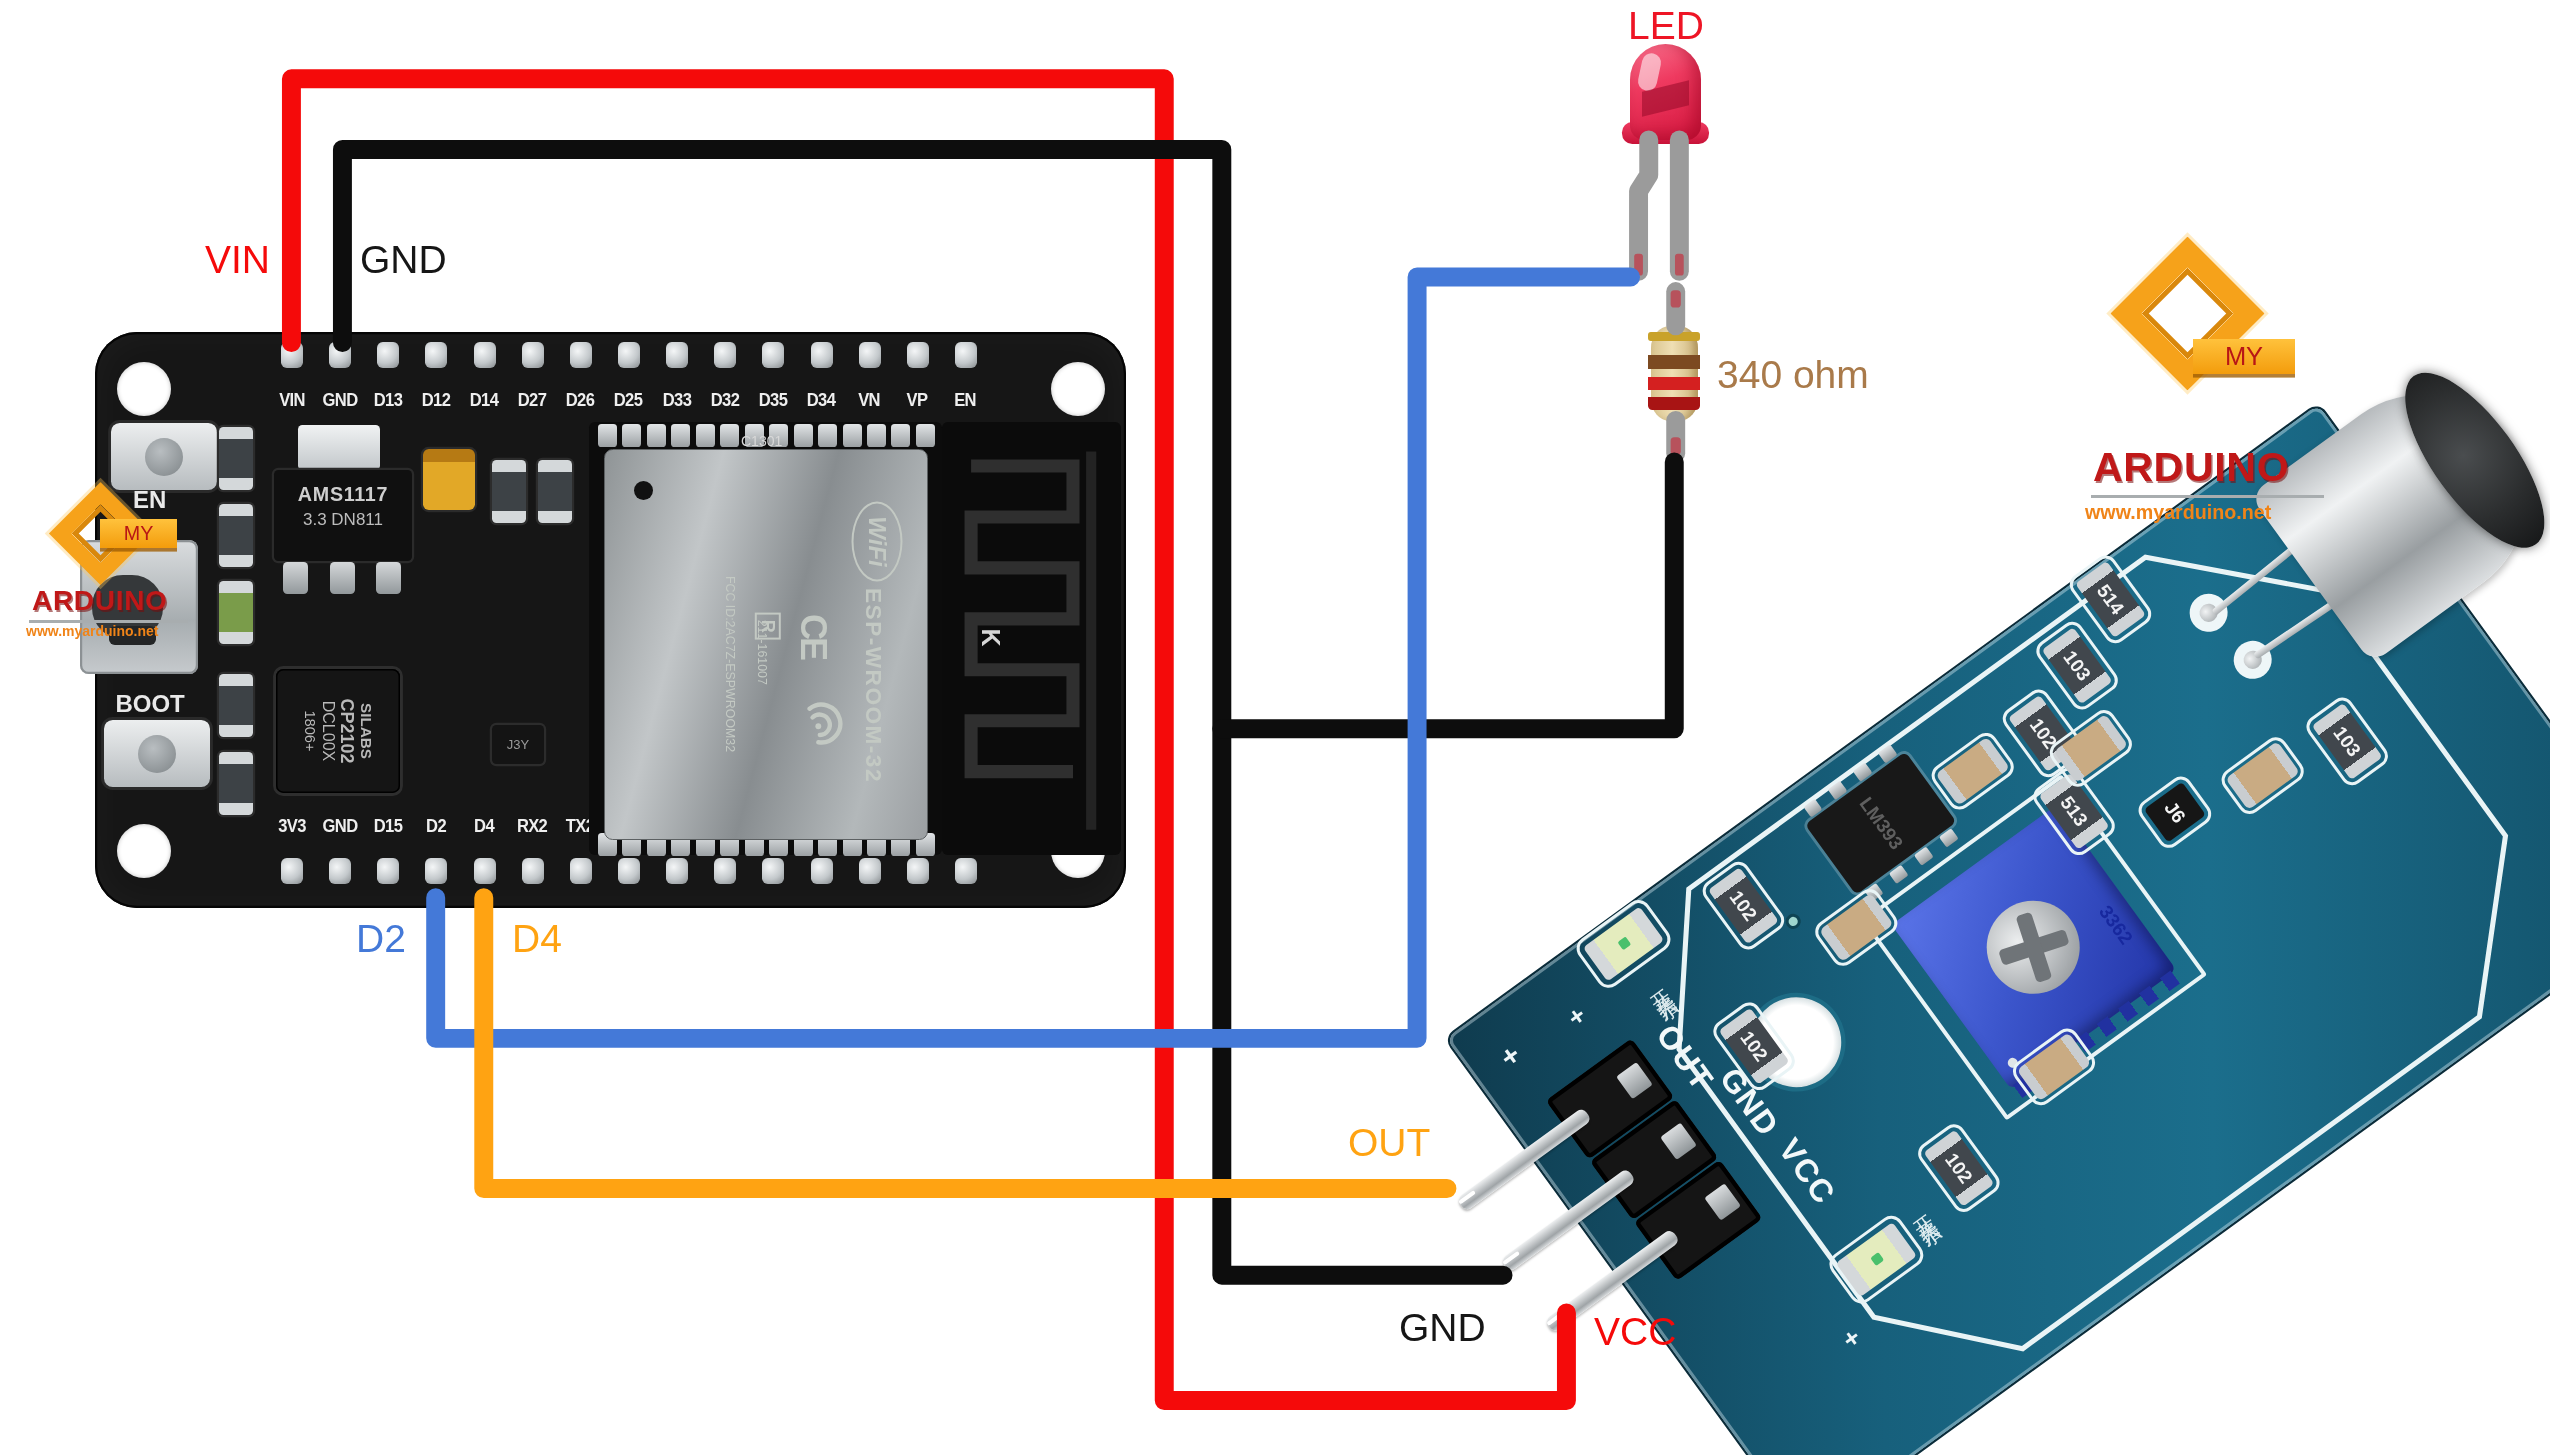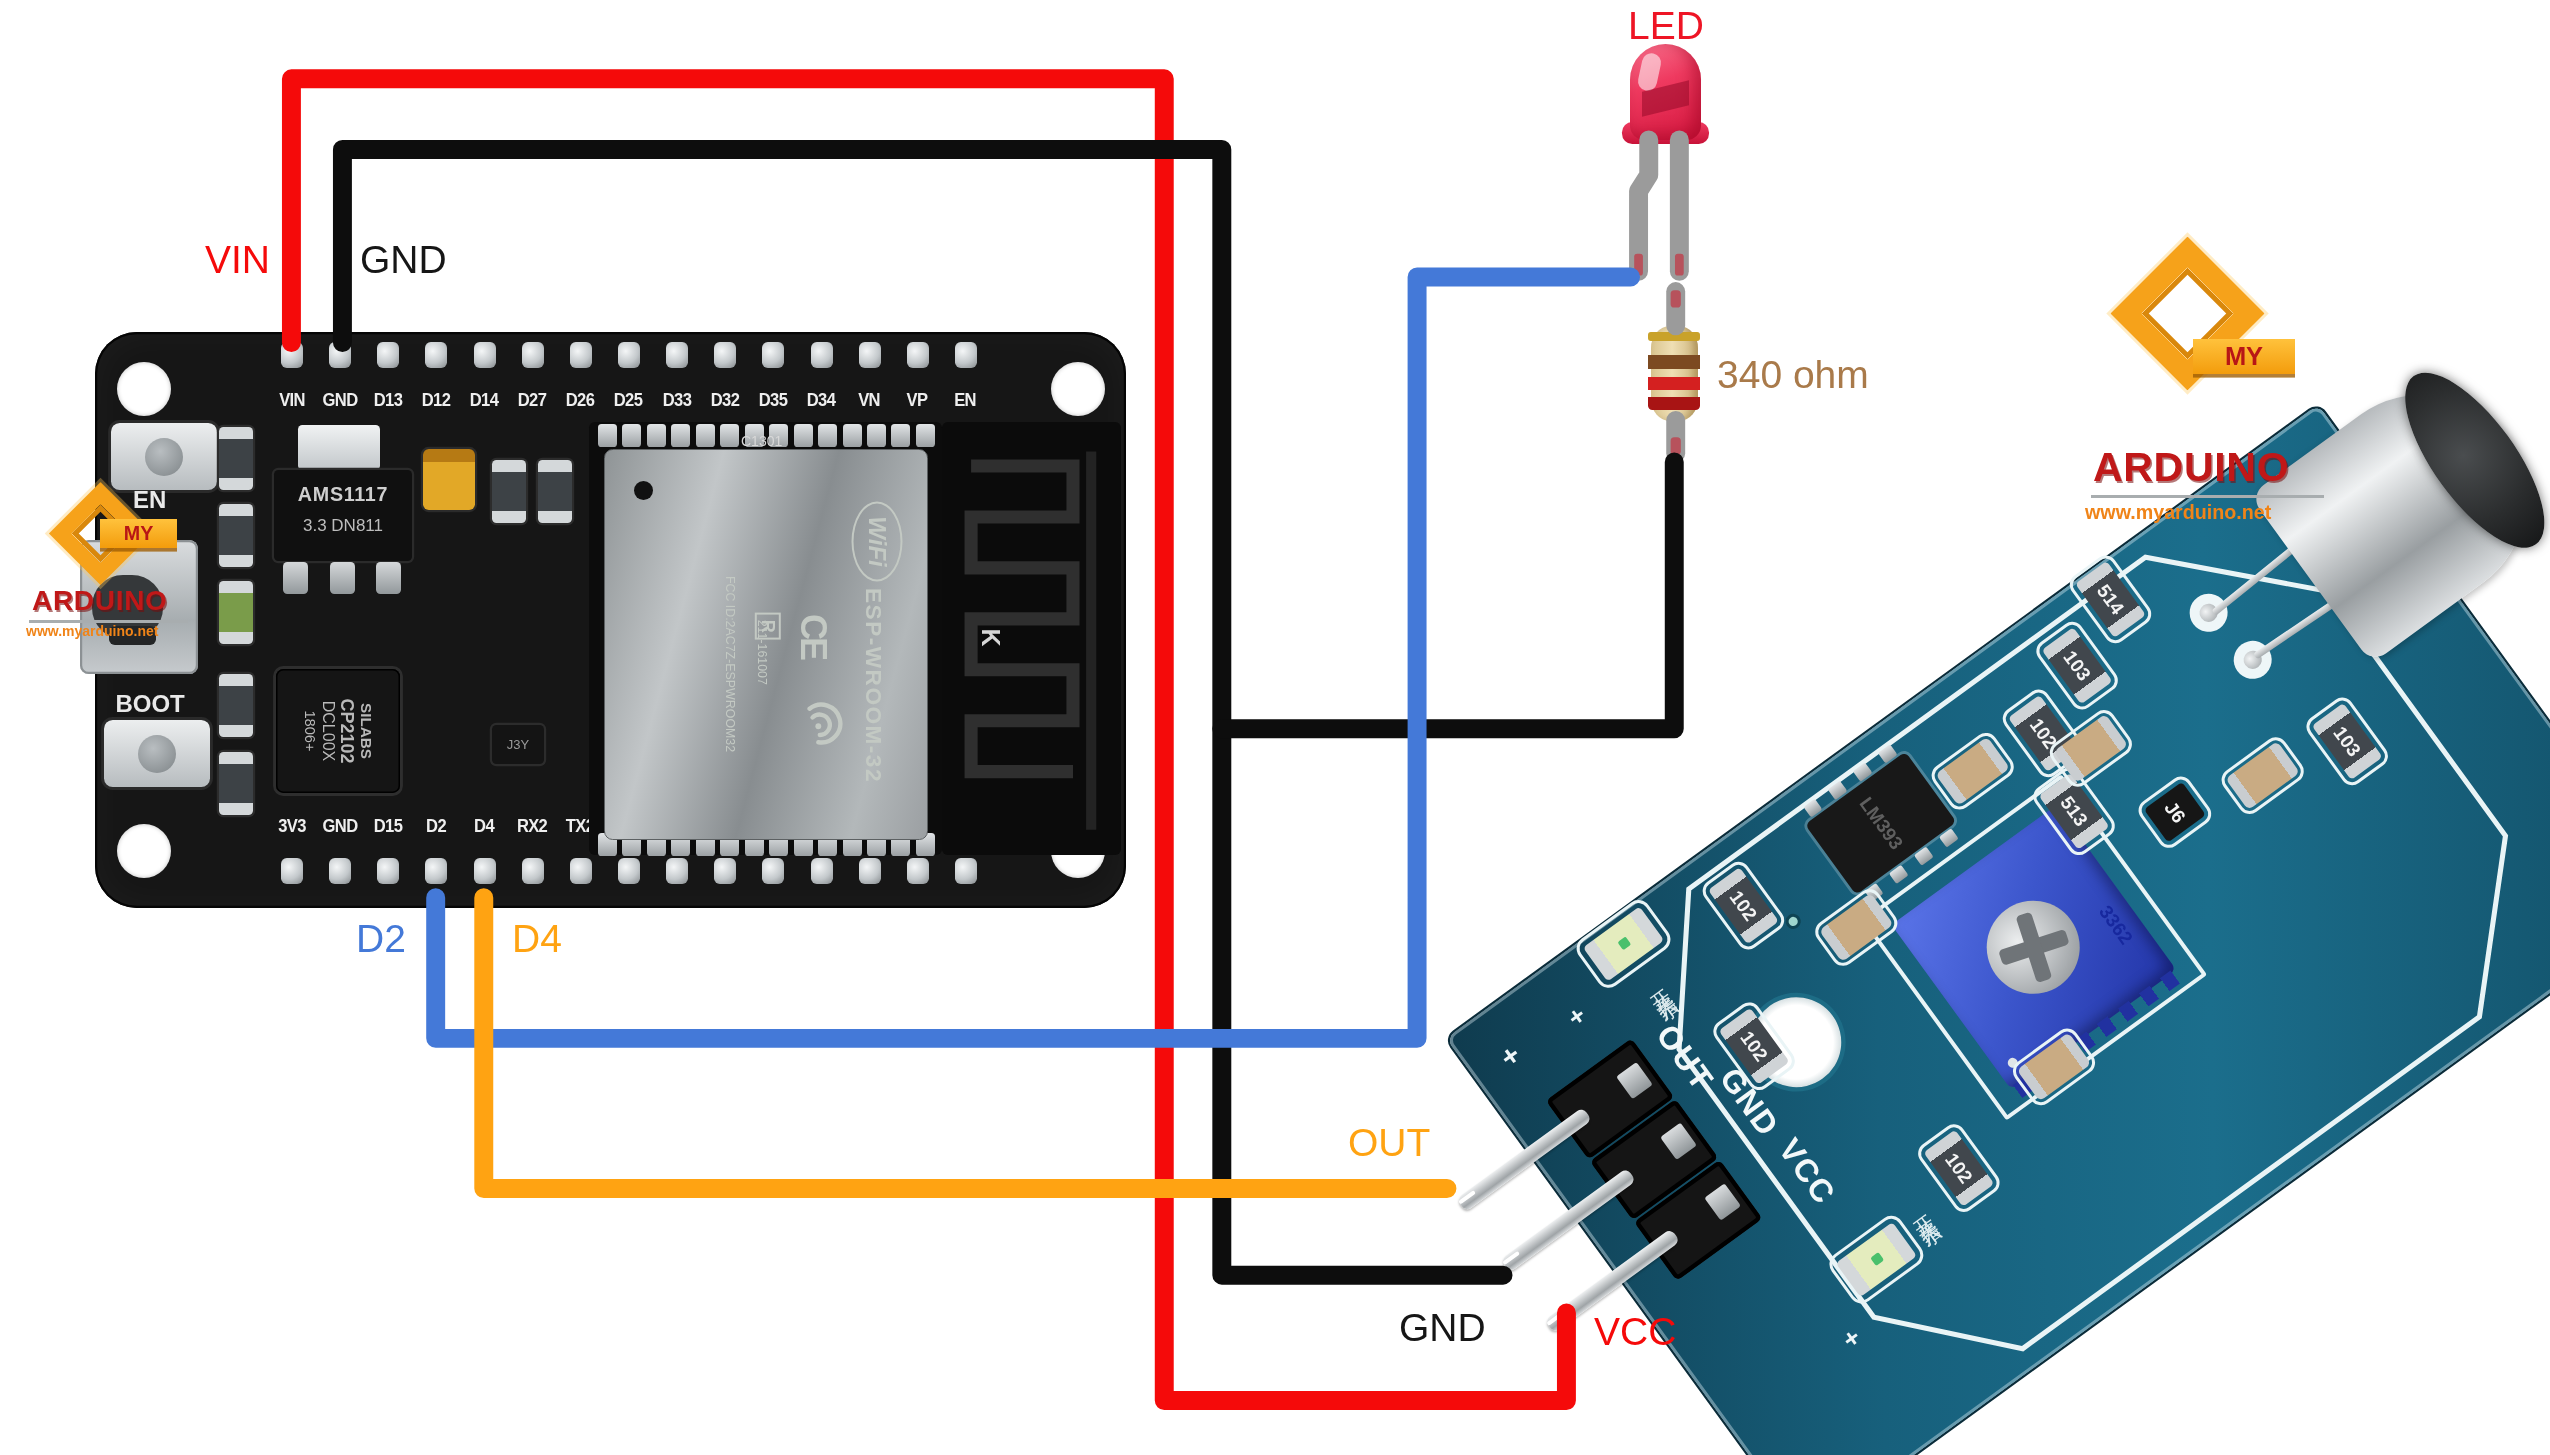--- a/index.html
+++ b/index.html
@@ -37,21 +37,21 @@
                background:radial-gradient(circle at 40% 35%,#b9bec1,#7e8487);}
   .btnlabel{position:absolute;color:#e9e9e9;font-size:24px;font-weight:700;}
   .usb{position:absolute;left:-14.6px;top:208px;width:118px;height:134px;border-radius:8.7px;
        background:linear-gradient(180deg,#dadddf,#a7adb0 60%,#c6cacd);box-shadow:inset 0 0 0 2.2px #8c9194;}
   .usb::before{content:"";position:absolute;left:11.7px;top:35px;width:71px;height:64px;border-radius:31px;background:#35383a;}
   .usb::after{content:"";position:absolute;left:29px;top:86px;width:47px;height:19px;border-radius:5.8px;background:#232526;}
   .ams-tab{position:absolute;left:203px;top:93px;width:82px;height:45px;background:linear-gradient(180deg,#f0f2f3,#c2c7ca);border-radius:4.4px;}
   .ams{position:absolute;left:179px;top:138px;width:138px;height:91px;background:#101010;border-radius:4.4px;
        box-shadow:0 0 0 2.2px #2b2b2b;color:#cfcfcf;text-align:center;}
   .ams .t1{display:block;font-size:19.7px;font-weight:700;margin-top:13px;letter-spacing:0.7px;}
-  .ams .t2{display:block;font-size:17px;margin-top:10px;color:#bdbdbd;}
+  .ams .t2{display:block;font-size:17px;margin-top:4px;color:#bdbdbd;}
   .ams-leg{position:absolute;top:230px;width:25px;height:32px;background:linear-gradient(180deg,#d5d8da,#92989b);border-radius:4.4px;}
   .ycap{position:absolute;left:328px;top:117px;width:52px;height:61px;border-radius:5.8px;
         background:linear-gradient(180deg,#b67a14 0 22%,#e2a827 22% 100%);box-shadow:0 0 0 2.2px #2b2b2b;}
   .cp2102{position:absolute;left:181px;top:337px;width:124px;height:124px;background:#151515;border-radius:7.3px;
           box-shadow:0 0 0 2.9px #2e2e2e, inset 0 0 0 1.5px #000;}
   .cp2102 .chiptext{position:absolute;left:50%;top:50%;transform:translate(-50%,-50%) rotate(90deg);text-align:center;color:#b9b9b9;white-space:nowrap;}
   .cp2102 .chiptext span{display:block;line-height:1.15;}
   .ct1{font-size:15.3px;font-weight:700;} .ct2{font-size:18px;font-weight:700;} .ct3{font-size:16px;} .ct4{font-size:14.6px;}
   .j3y{position:absolute;left:397px;top:393px;width:52px;height:39px;background:#141414;border-radius:4.4px;
        box-shadow:0 0 0 2.2px #2c2c2c;color:#9a9a9a;font-size:13px;display:flex;align-items:center;justify-content:center;}
@@ -75,21 +75,21 @@
   .antenna{position:absolute;left:847px;top:90px;width:179px;height:433px;background:#0b0b0b;border-radius:5.8px;overflow:hidden;}
   .antk{position:absolute;left:886px;top:291px;color:#d6d6d6;font-size:25px;font-weight:700;transform:rotate(90deg);}
   .padstrip{position:absolute;left:503px;width:337px;display:flex;justify-content:space-between;}
   .padstrip i{width:19px;height:23px;border-radius:3.6px;background:linear-gradient(180deg,#e2e5e7,#9ba0a3);}
 
   
   .logo{position:absolute;z-index:45;}
   .diamond{position:absolute;border-style:solid;border-color:var(--logo-orange);transform:rotate(45deg);
            box-shadow:inset 0 0 0 5.1px #d9880c, 0 0 0 2.9px rgba(255,200,90,.35);}
   .mybox{position:absolute;background:linear-gradient(180deg,#ffc23c,#f39c0c);display:flex;align-items:center;justify-content:center;
-         color:#b81616;font-weight:700;box-shadow:0 3.6px 0 rgba(160,95,5,.8);}
+         color:#b81616;font-weight:400;box-shadow:0 3.6px 0 rgba(160,95,5,.8);}
   .ardu{position:absolute;font-weight:700;color:var(--logo-dark-red);letter-spacing:0.7px;text-shadow:1.5px 1.5px 0 rgba(120,10,10,.55);}
   .logoline{position:absolute;background:#a8adaf;height:2.9px;}
   .logourl{position:absolute;font-weight:700;color:#f08418;}
 
   
   .ledbulb{position:absolute;left:1630px;top:44px;width:71px;height:96px;border-radius:36px 36px 14.6px 14.6px;z-index:20;
            background:linear-gradient(160deg,#f8718d 0%,#ef3a60 40%,#d5173f 100%);box-shadow:inset -7.3px -5.8px 16px rgba(150,0,30,.5);}
   .ledbulb::before{content:"";position:absolute;left:10.2px;top:8.7px;width:19px;height:38px;border-radius:10.2px;background:rgba(255,255,255,.55);transform:rotate(12deg);}
   .ledbulb::after{content:"";position:absolute;left:11.7px;top:42px;width:47px;height:25px;background:rgba(150,10,40,.55);transform:skewY(-14deg);}
   .ledflange{position:absolute;left:1622px;top:122px;width:87px;height:22px;border-radius:10.2px;z-index:19;

